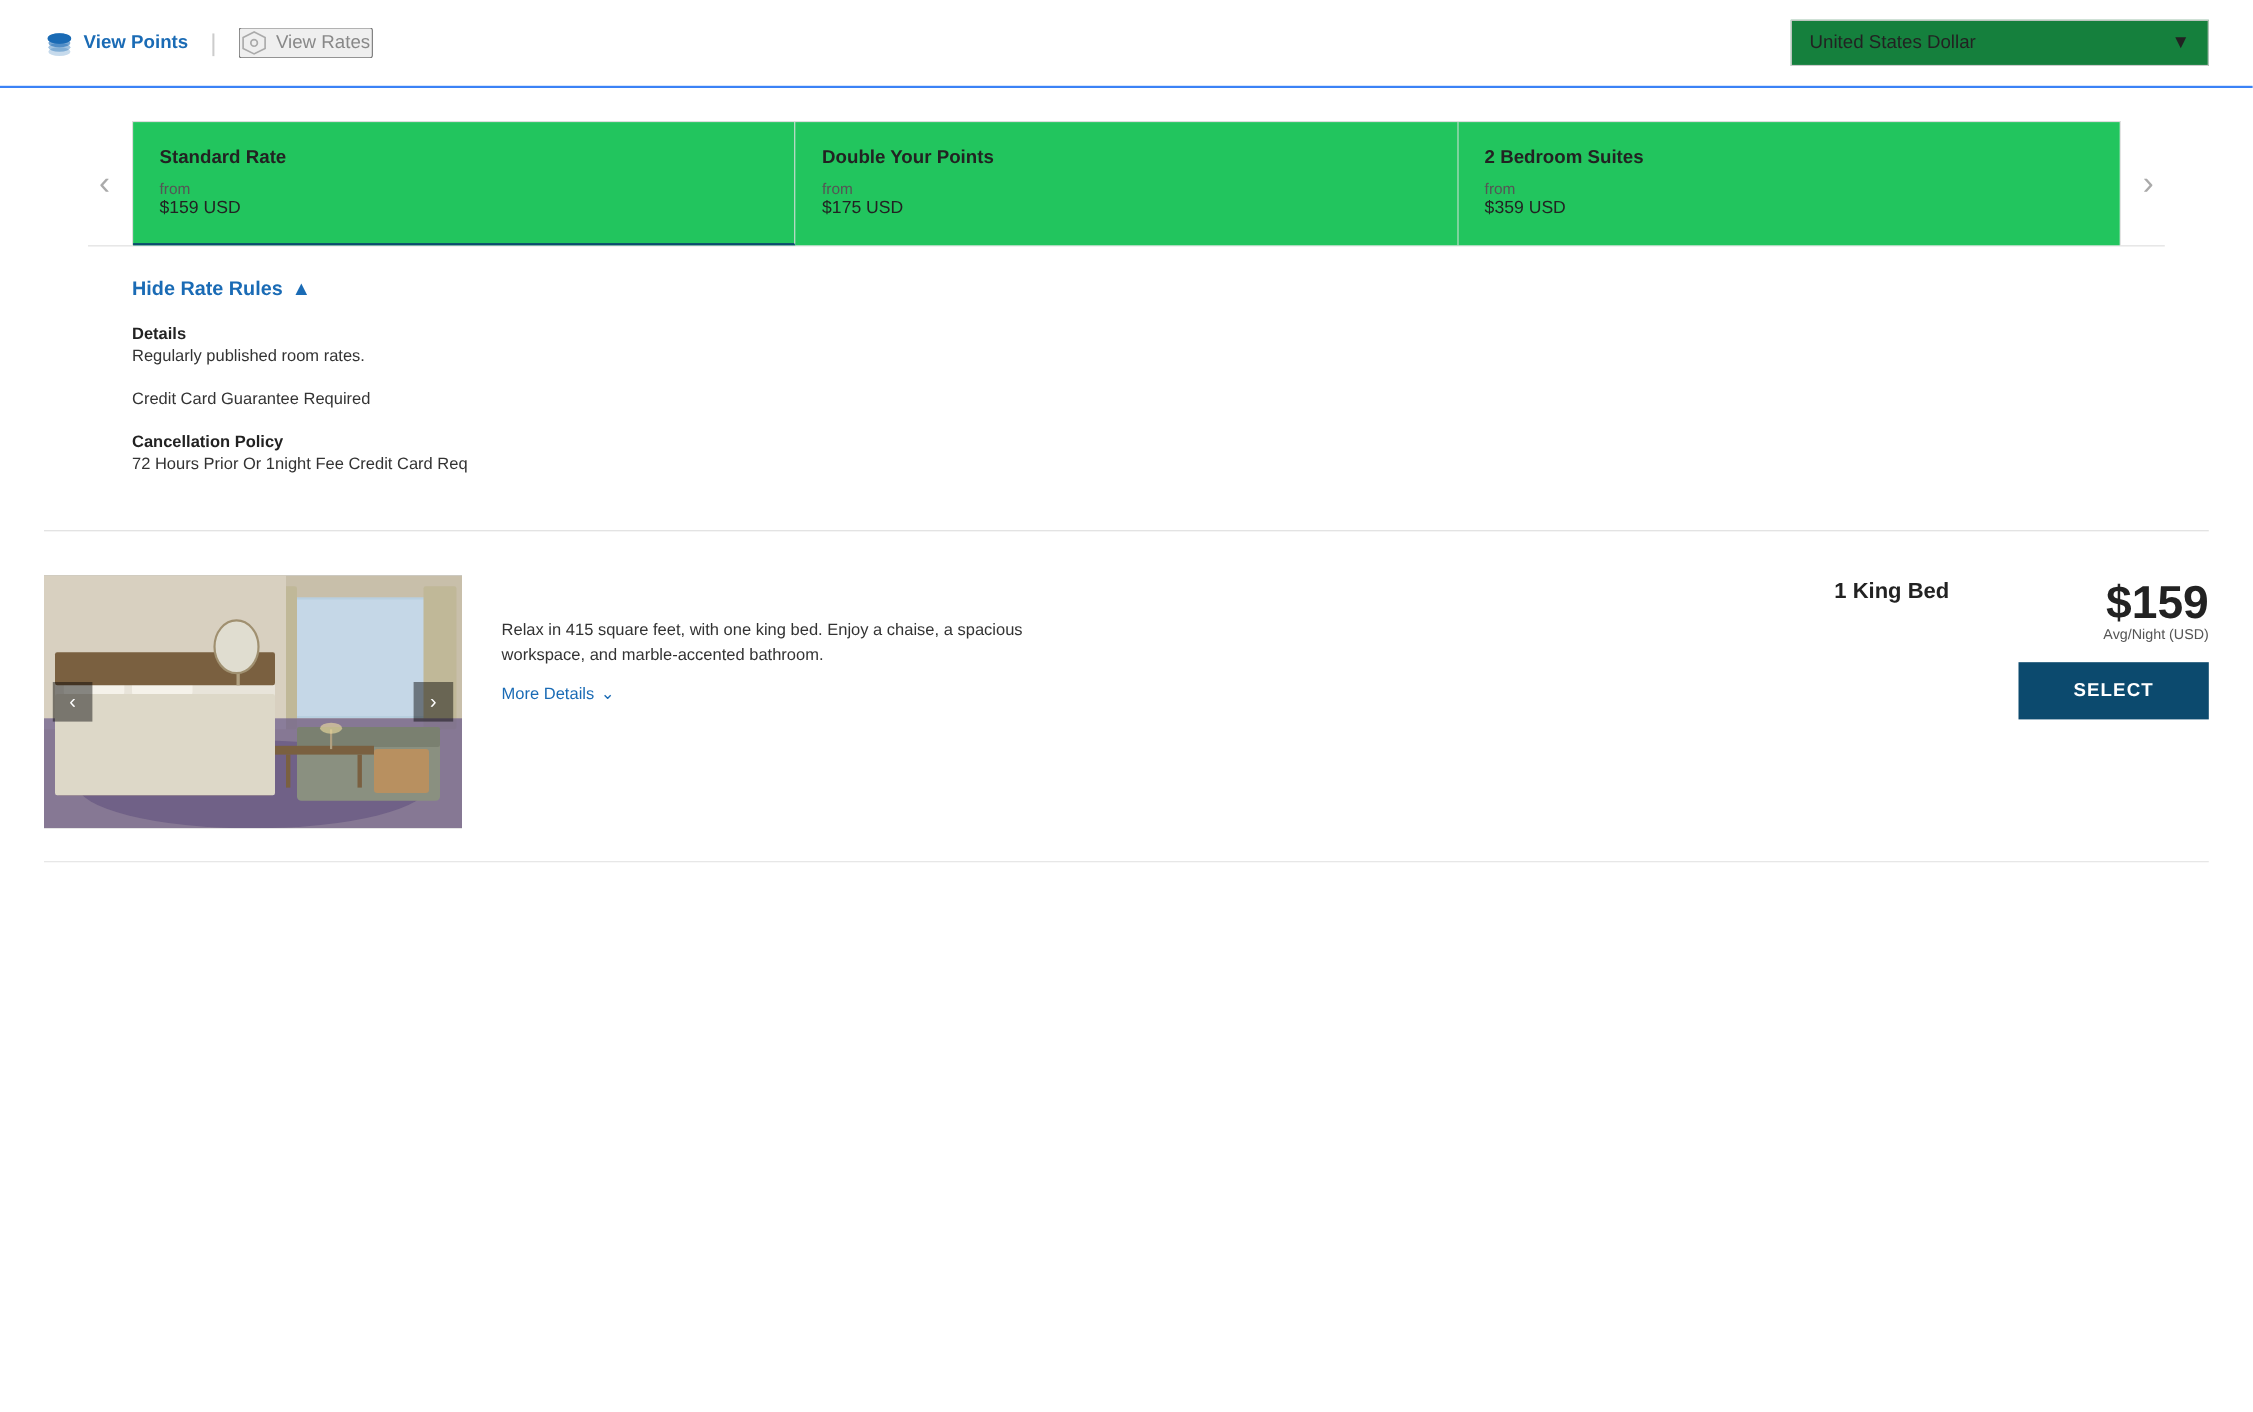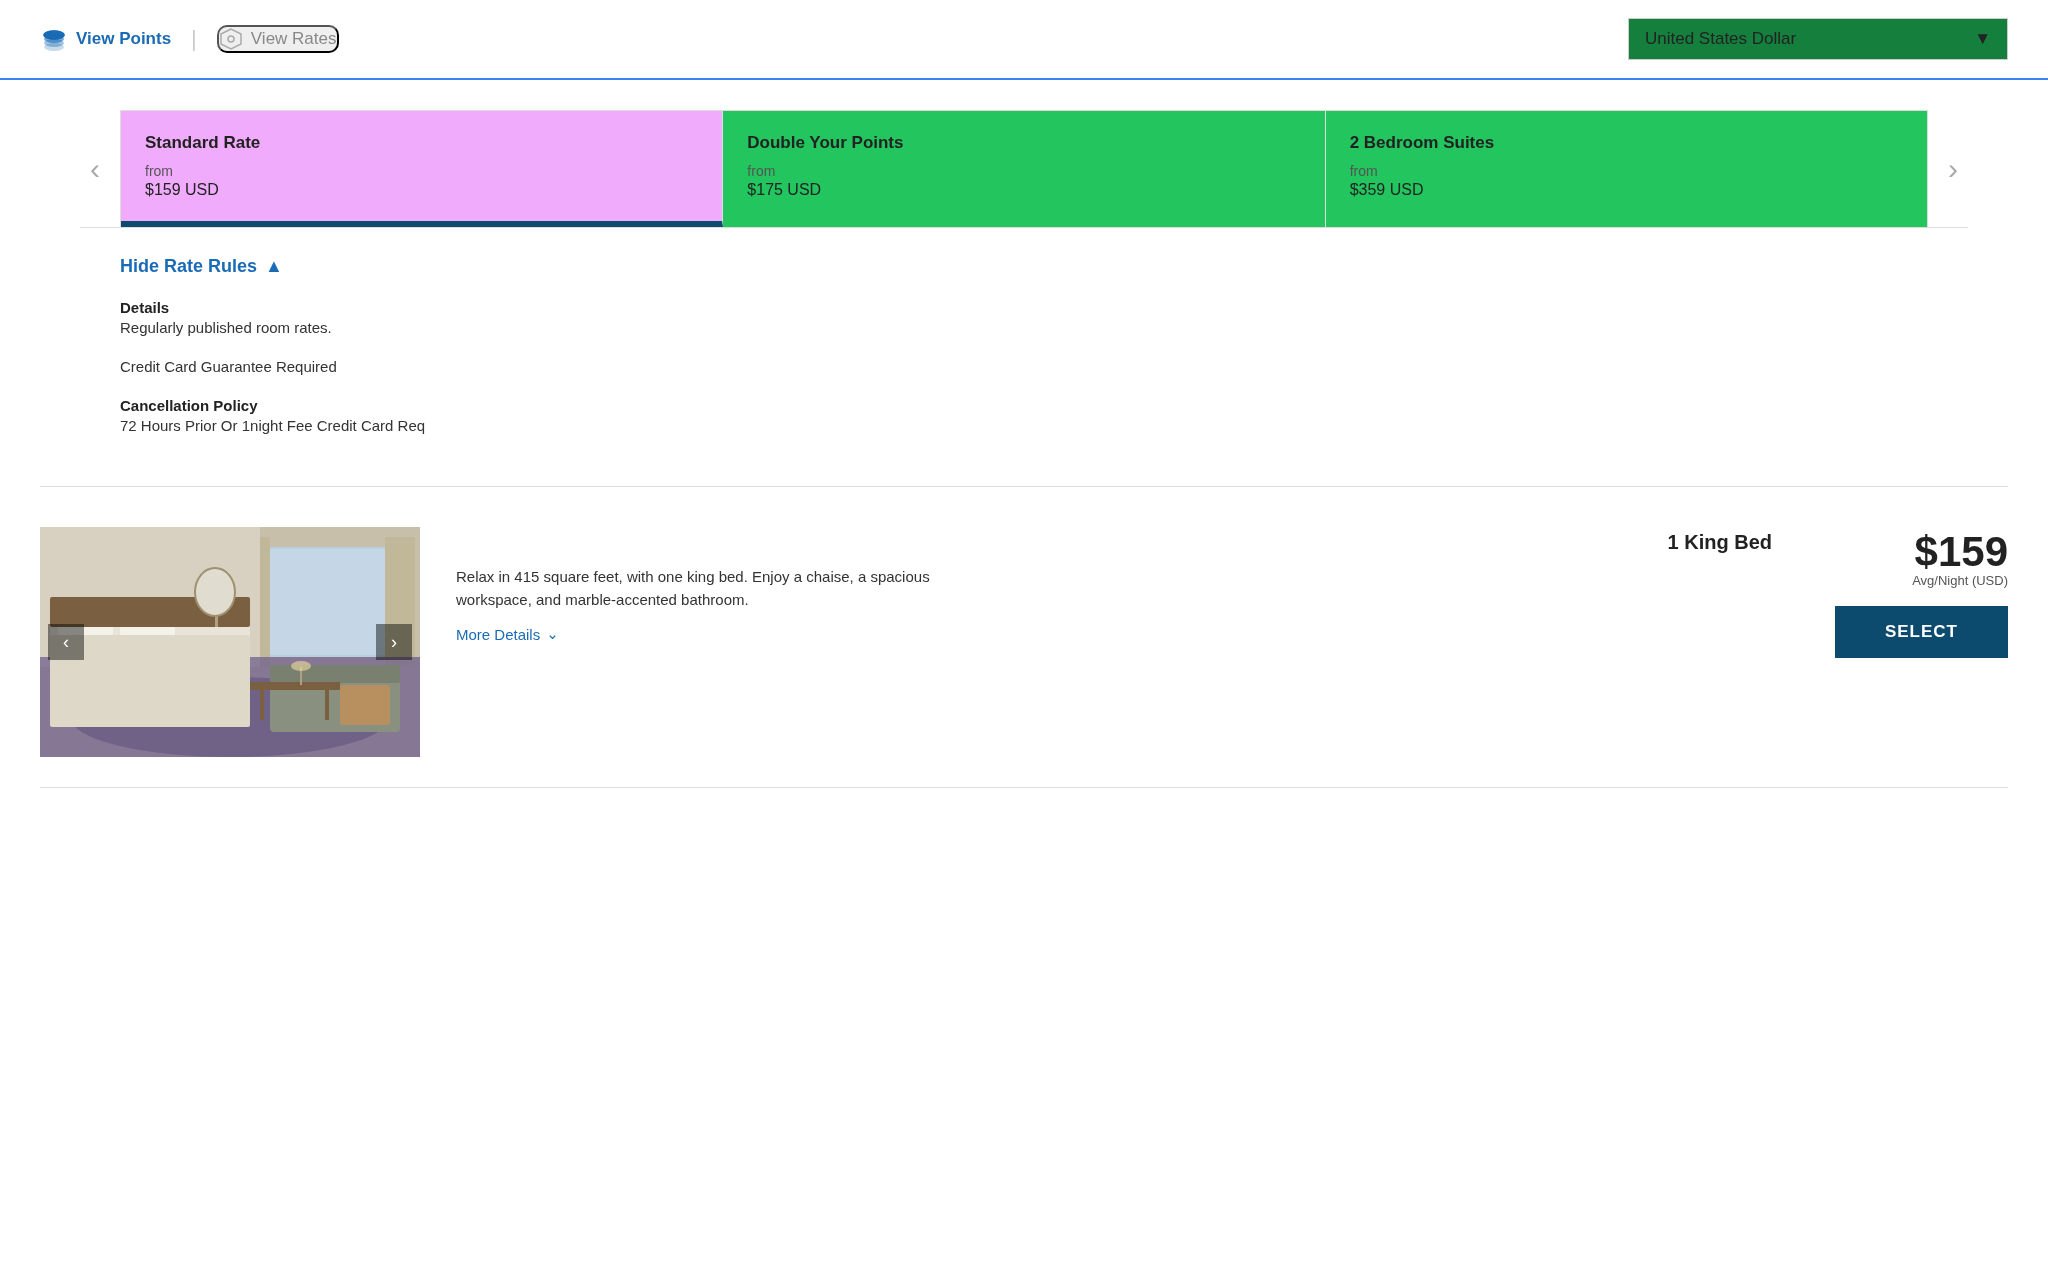--- a/index.html
+++ b/index.html
@@ -42,21 +42,20 @@
       font-size: 22px;
       font-weight: 100;
     }
     .view-rates-btn {
       display: flex;
       align-items: center;
       gap: 8px;
       color: #888;
       font-size: 17px;
       cursor: pointer;
-      border-radius: 10px;
     }
     .view-rates-icon {
       width: 24px;
       height: 24px;
     }
     .currency-select {
       display: flex;
       align-items: center;
       border: 1px solid #ccc;
       padding: 10px 16px;
@@ -95,22 +94,22 @@
     }
     .rate-tab {
       flex: 1;
       padding: 22px 24px;
       border-right: 1px solid #ddd;
       background: #22c55e;
       cursor: pointer;
     }
     .rate-tab:last-child { border-right: none; }
     .rate-tab.active {
-      background: #f0abfc;
-      border-bottom: 6px solid #0c4a6e;
+      background: #22c55e;
+      border-bottom: 2px solid #0c4a6e;
     }
     .rate-tab-name {
       font-size: 17px;
       font-weight: bold;
       margin-bottom: 10px;
       color: #222;
     }
     .rate-tab-from {
       font-size: 14px;
       color: #555;

